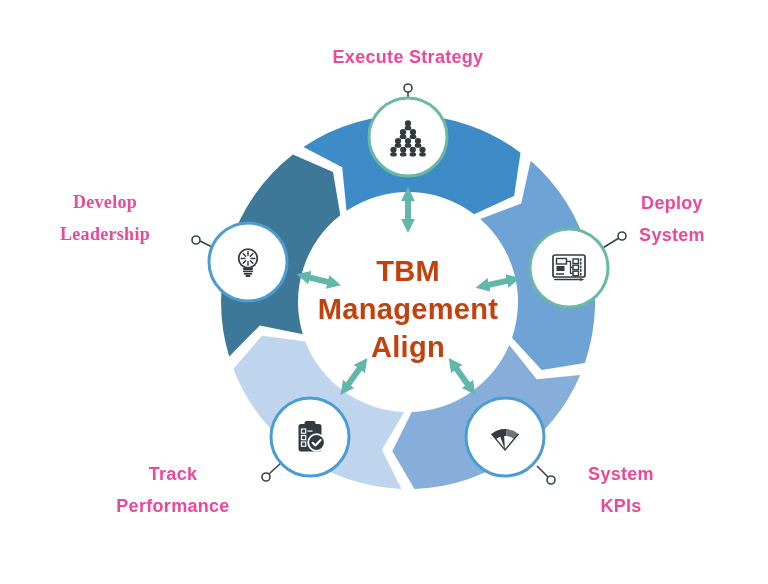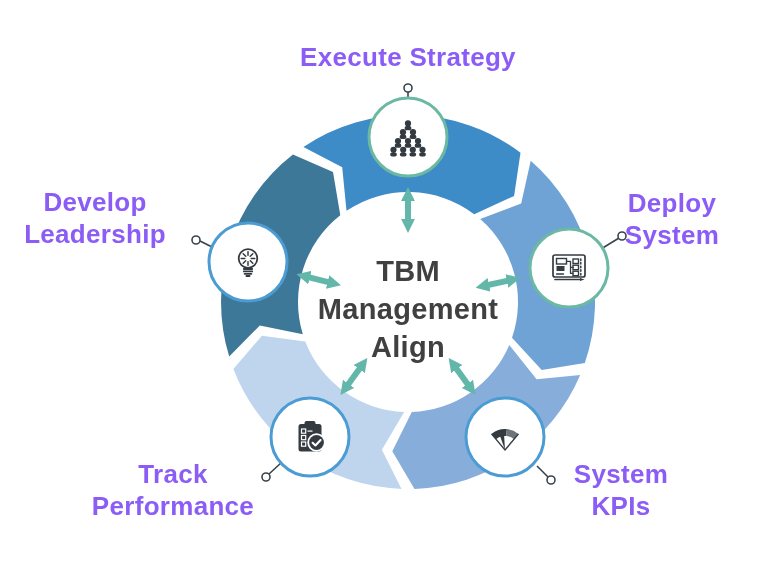--- a/index.html
+++ b/index.html
@@ -3,25 +3,25 @@
 <meta charset="utf-8">
 <style>
   html,body{margin:0;padding:0;}
   body{
     width:768px;height:584px;background:#ffffff;position:relative;
     font-family:"Liberation Sans","DejaVu Sans",sans-serif;overflow:hidden;
   }
   .stage{position:absolute;left:0;top:0;width:768px;height:584px;}
   svg{position:absolute;left:0;top:0;}
   .lbl{
-    position:absolute;color:#8b5cf6;font-weight:700;font-size:26px;line-height:32px;
+    position:absolute;color:#ec4899;font-weight:700;font-size:18px;line-height:32px;
     text-align:center;letter-spacing:.3px;white-space:nowrap;
   }
   .center-text{
-    position:absolute;left:288px;top:252px;width:240px;color:#404040;
+    position:absolute;left:288px;top:252px;width:240px;color:#c2410c;
     font-weight:700;font-size:29px;line-height:38px;text-align:center;letter-spacing:.3px;
   }
 </style>
 </head>
 <body>
 
 <div class="stage">
 
 <svg width="768" height="584" viewBox="0 0 768 584">
   <defs>
@@ -172,18 +172,18 @@
 <div class="lbl" style="left:551px;top:458px;width:140px;">
   <div>System</div>
   <div>KPIs</div>
 </div>
 
 <div class="lbl" style="left:28px;top:458px;width:290px;">
   <div>Track</div>
   <div>Performance</div>
 </div>
 
-<div class="lbl" style="left:0;top:186px;width:190px;">
+<div class="lbl" style="left:10px;top:186px;width:190px;font-family:Liberation Serif, serif;">
   <div>Develop</div>
   <div>Leadership</div>
 </div>
 
 </div>
 
 </body></html>

